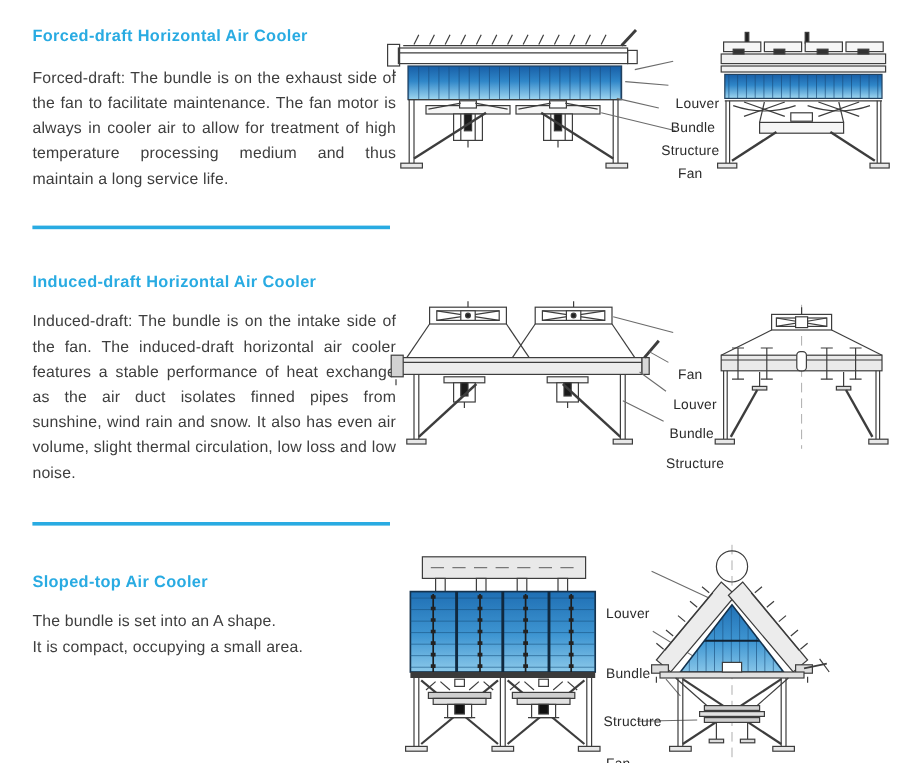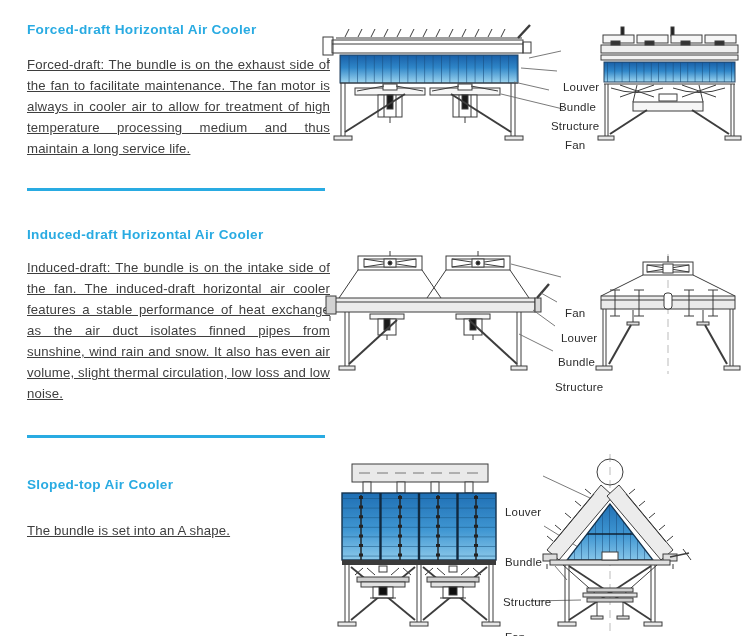--- a/index.html
+++ b/index.html
@@ -2,21 +2,21 @@
 <html><head>
 <meta charset="utf-8">
 <style>
   html,body{margin:0;padding:0;background:#fff;}
   .page{position:relative;width:750px;height:636px;background:#ffffff;
         font-family:"Liberation Sans",sans-serif;overflow:hidden;}
   .heading{position:absolute;font-size:13.6px;font-weight:bold;color:#29abe2;
            letter-spacing:.3px;white-space:nowrap;text-align:right;}
   .body-text{position:absolute;left:27px;width:303px;font-size:13.2px;line-height:21px;
              color:#3e3e3e;text-align:justify;letter-spacing:.15px;}
-  .body-text p{margin:0;text-decoration:underline;}
+  .body-text p{margin:0;}
   .divider{position:absolute;left:27px;width:298px;height:3px;background:#29abe2;}
   .dlabel{position:absolute;font-size:11.5px;color:#2b2b2b;letter-spacing:.2px;white-space:nowrap;margin-top:36px;}
   svg.diagram{position:absolute;left:315px;}
   svg .ln{stroke:#3d3d3d;stroke-width:1;fill:none;}
 </style>
 </head>
 <body>
 
 <div class="page">
 
@@ -278,22 +278,23 @@
     </g>
   </svg>
 
   <span class="dlabel" style="left:565px;top:271px;">Fan</span>
   <span class="dlabel" style="left:561px;top:296px;">Louver</span>
   <span class="dlabel" style="left:558px;top:320px;">Bundle</span>
   <span class="dlabel" style="left:555px;top:345px;">Structure</span>
 
   <div class="heading" style="left:27px;top:477px;">Sloped-top Air Cooler</div>
 
-  <div class="body-text" style="top:507px;margin-top:13px;">
+  <div class="body-text" style="top:507px;">
     <p>The bundle is set into an A shape.</p>
+    <p>It is compact, occupying a small area.</p>
   </div>
 
   <svg class="diagram" style="top:450px;" width="435" height="186" viewBox="0 0 435 186">
     <defs>
       <linearGradient id="s3gb" x1="0" y1="0" x2="0" y2="1">
         <stop offset="0" stop-color="#1f6fb4"></stop>
           <stop offset="0.55" stop-color="#3f96d2"></stop>
         <stop offset="1" stop-color="#8cc9ea"></stop>
       </linearGradient>
       <pattern id="s3r" width="10" height="9.6" patternUnits="userSpaceOnUse">

